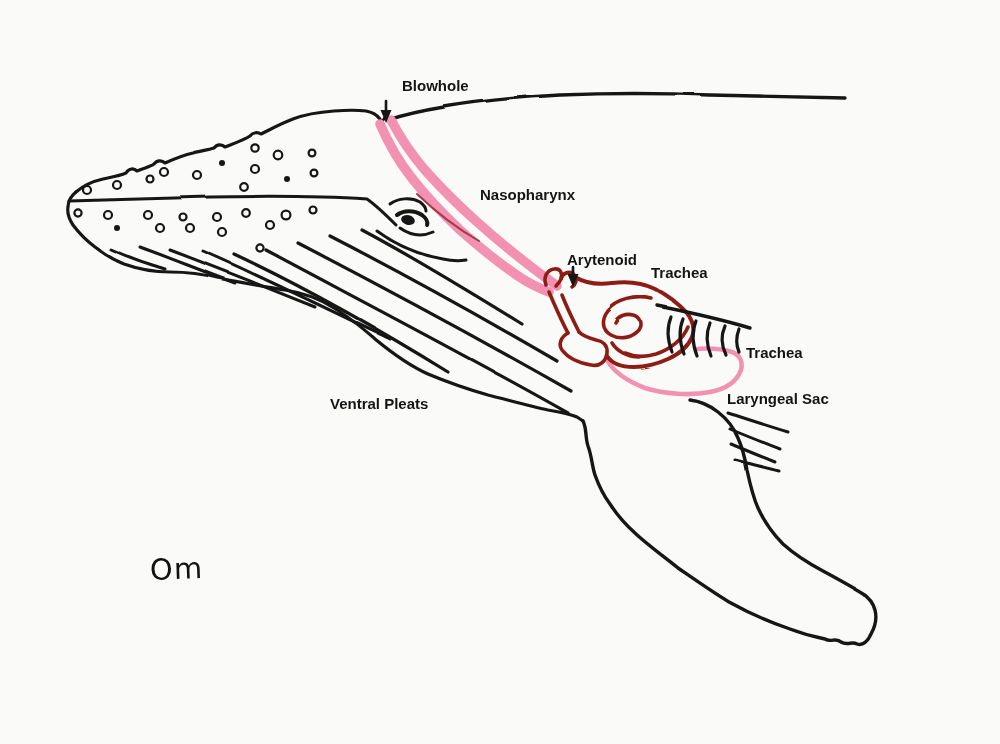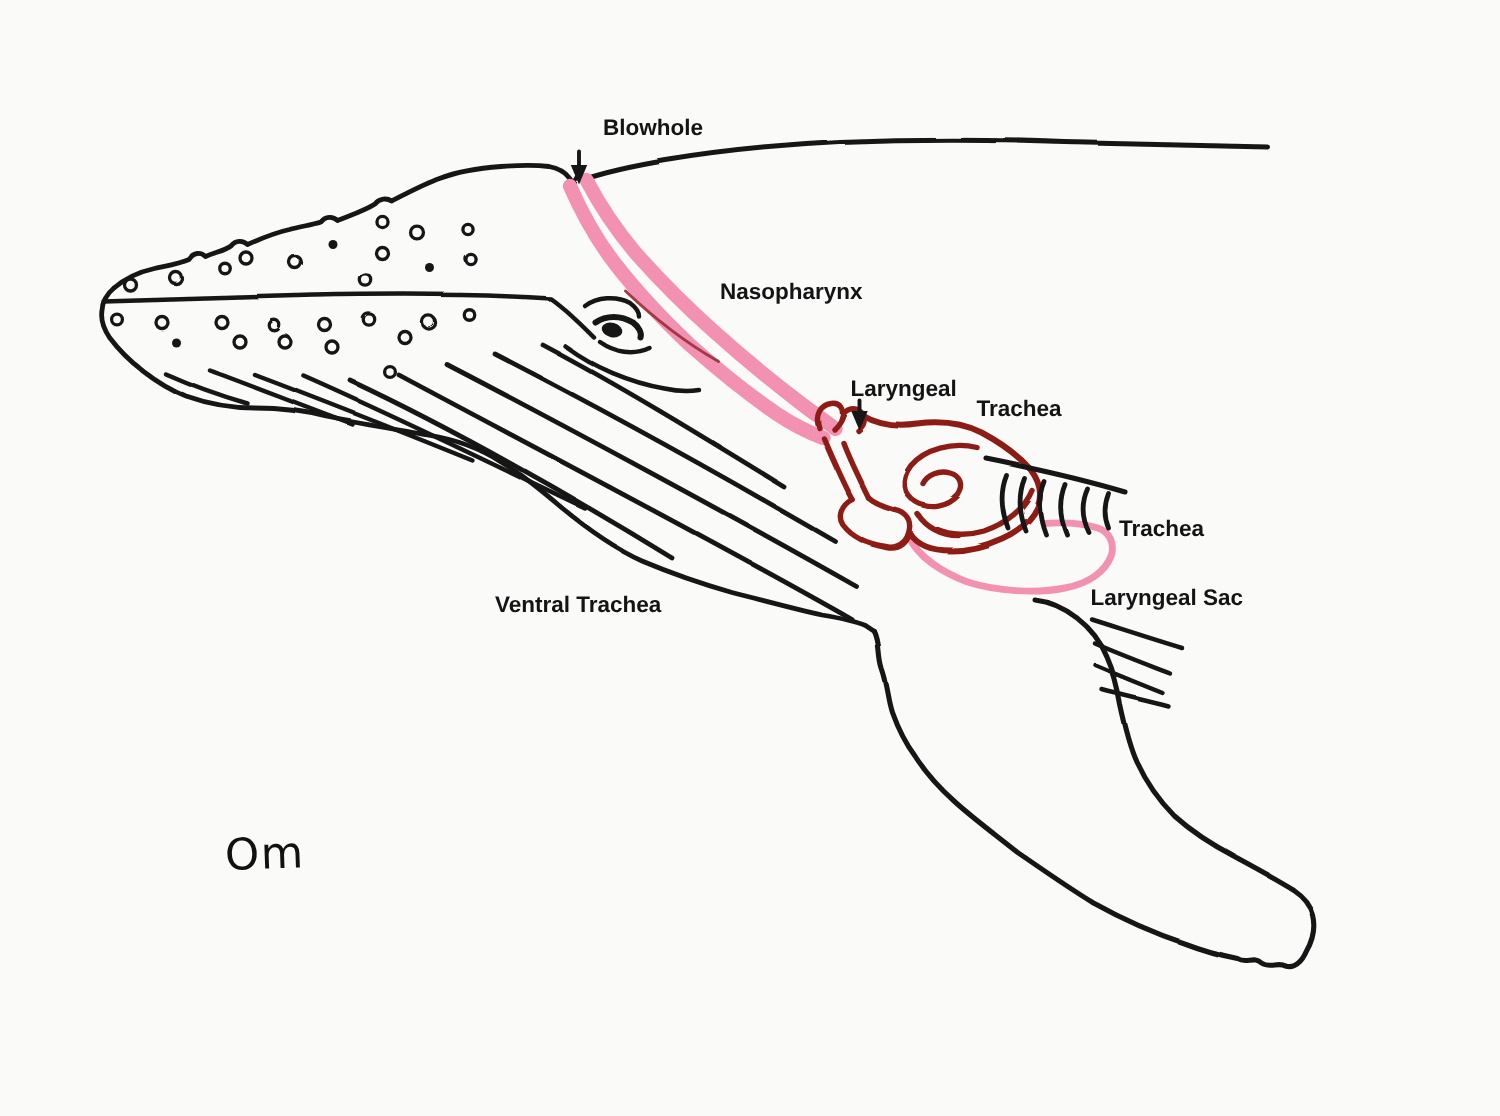--- a/index.html
+++ b/index.html
@@ -193,19 +193,19 @@
       <polygon class="f-ink" points="380.5,110 391.5,110 386,123"></polygon>
     </g>
     <g>
       <path class="s-ink w26" d="M573,267 L573,276"></path>
       <polygon class="f-ink" points="567.5,274 578.5,274 573,287"></polygon>
     </g>
   </svg>
 
   <div class="lbl" id="lbl-blowhole">Blowhole</div>
   <div class="lbl" id="lbl-nasopharynx">Nasopharynx</div>
-  <div class="lbl" id="lbl-arytenoid">Laryngeal</div>
+  <div class="lbl" id="lbl-arytenoid">Arytenoid</div>
   <div class="lbl" id="lbl-cricoid">Trachea</div>
   <div class="lbl" id="lbl-trachea">Trachea</div>
   <div class="lbl" id="lbl-laryngeal-sac">Laryngeal Sac</div>
-  <div class="lbl" id="lbl-ventral-pleats">Ventral Trachea</div>
+  <div class="lbl" id="lbl-ventral-pleats">Ventral Pleats</div>
   <div id="signature">Om</div>
 </div>
 
 </body></html>

